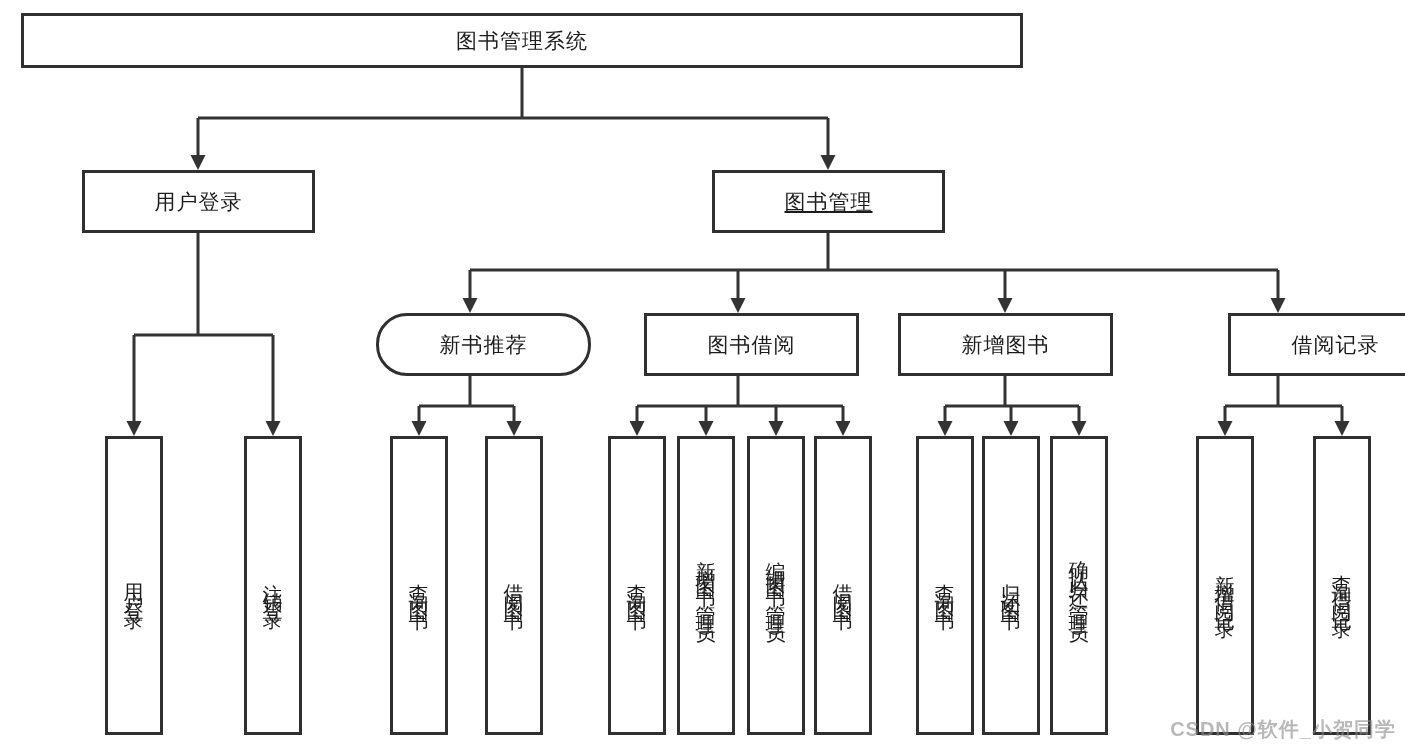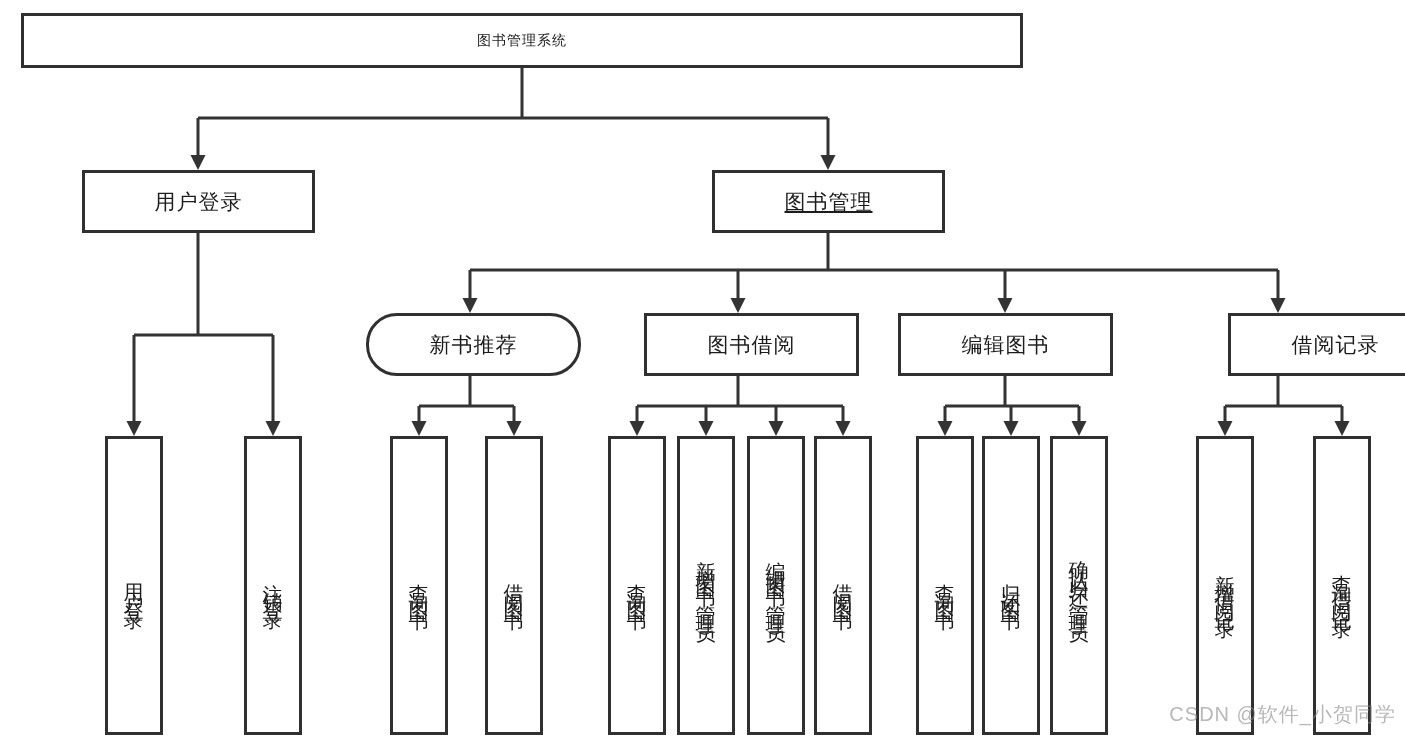--- a/index.html
+++ b/index.html
@@ -30,21 +30,21 @@
     color: #1c1c1c;
     display: flex;
     align-items: center;
     justify-content: center;
     z-index: 2;
     text-align: center;
   }
   .node-root {
     left: 21px; top: 13px;
     width: 1002px; height: 55px;
-    font-size: 14px;
+    font-size: 21px;
     letter-spacing: 1px;
   }
   .node-l1 {
     top: 170px;
     width: 233px; height: 63px;
     font-size: 21px;
     letter-spacing: 1px;
   }
   .node-l2 {
     top: 313px;
@@ -59,26 +59,27 @@
   }
   .node-leaf span {
     writing-mode: vertical-rl;
     text-orientation: mixed;
     letter-spacing: 9px;
     line-height: 1;
   }
   #watermark {
     position: absolute;
     right: 9px;
-    bottom: 19px;
+    bottom: 4px;
     z-index: 3;
     font-size: 20px;
     color: rgba(140, 140, 140, 0.62);
     letter-spacing: 1px;
     white-space: nowrap;
+    font-weight: bold;
   }
 </style>
 </head>
 <body>
 
 <div id="stage">
 
   <svg id="connectors" viewBox="0 0 1405 747" xmlns="http://www.w3.org/2000/svg">
     <g stroke="#333333" stroke-width="3" fill="none">
 
@@ -126,28 +127,28 @@
     <span>图书管理系统</span>
   </div>
 
   <div class="node node-l1" style="left:82px;">
     <span>用户登录</span>
   </div>
   <div class="node node-l1" style="left:712px;text-decoration:underline;">
     <span>图书管理</span>
   </div>
 
-  <div class="node node-l2" style="left:366px;border-radius:31px;">
+  <div class="node node-l2" style="left:376px;border-radius:31px;">
     <span>新书推荐</span>
   </div>
   <div class="node node-l2" style="left:630px;margin-left:14px;">
     <span>图书借阅</span>
   </div>
   <div class="node node-l2" style="left:898px;">
-    <span>编辑图书</span>
+    <span>新增图书</span>
   </div>
   <div class="node node-l2" style="left:1228px;">
     <span>借阅记录</span>
   </div>
 
   <div class="node node-leaf" style="left:105px;">
     <span>用户登录</span>
   </div>
   <div class="node node-leaf" style="left:244px;">
     <span>注销登录</span>

